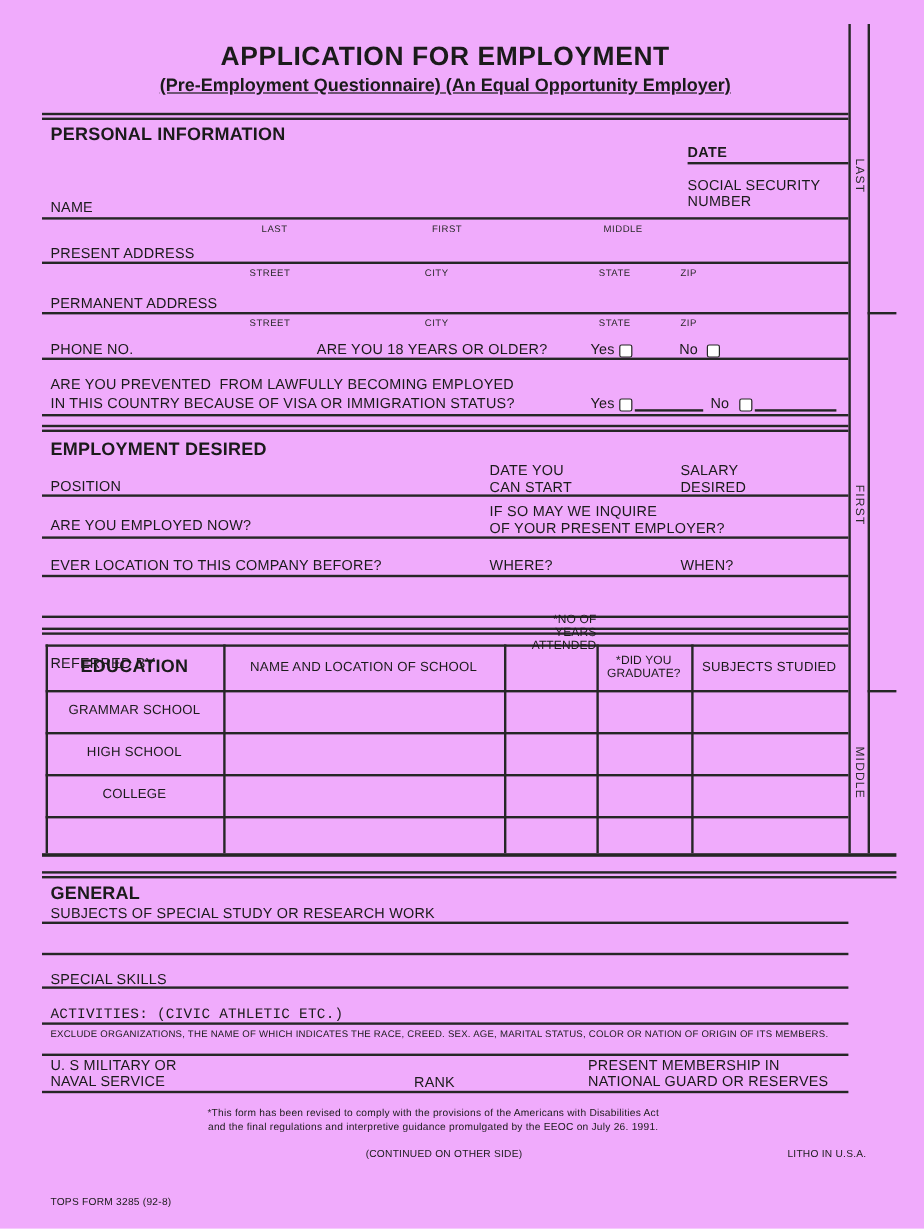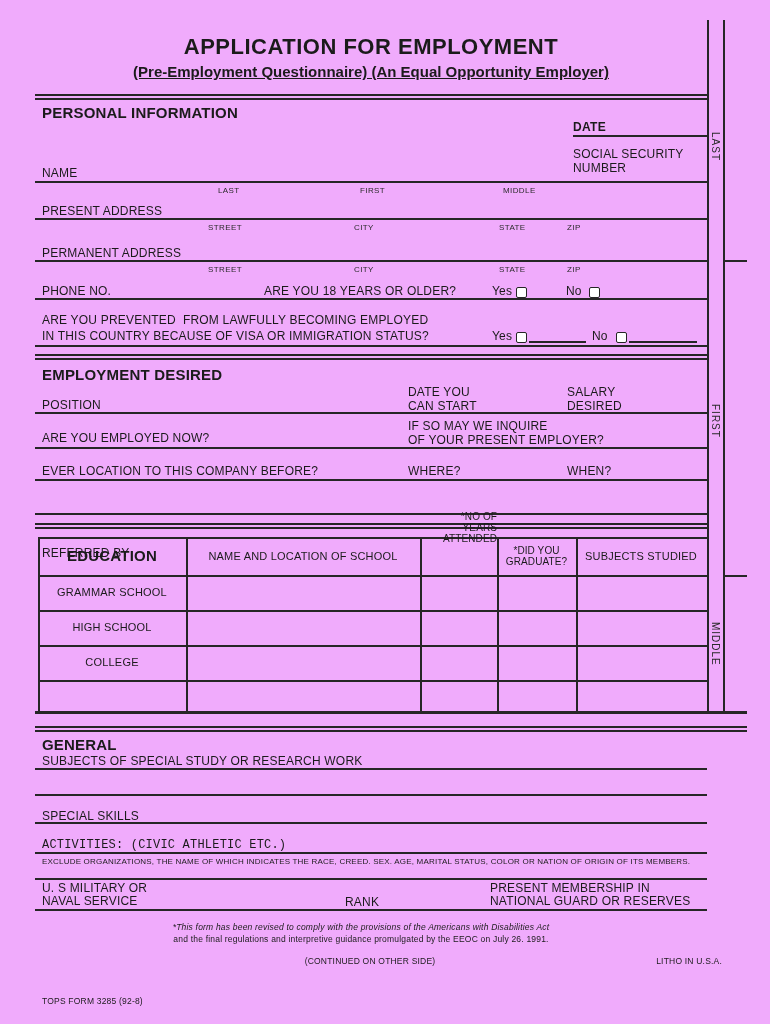--- a/index.html
+++ b/index.html
@@ -167,21 +167,21 @@
   <div class="abs tiny" style="left:42px;top:857px;width:665px;">EXCLUDE ORGANIZATIONS, THE NAME OF WHICH INDICATES THE RACE, CREED. SEX. AGE, MARITAL STATUS, COLOR OR NATION OF ORIGIN OF ITS MEMBERS.</div>
   <div class="hline" style="left:35px;width:672px;top:878px;"></div>
 
   <div class="abs lbl pre" style="left:42px;top:882px;line-height:13px;">U. S MILITARY OR
 NAVAL SERVICE</div>
   <div class="abs lbl" style="left:345px;top:895px;">RANK</div>
   <div class="abs lbl pre" style="left:490px;top:882px;line-height:13px;">PRESENT MEMBERSHIP IN
 NATIONAL GUARD OR RESERVES</div>
   <div class="hline" style="left:35px;width:672px;top:909px;"></div>
 
-  <div class="abs foot ctr" style="left:0;right:48px;top:922px;font-style:italic;">*This form has been revised to comply with the provisions of the Americans with Disabilities Act</div>
+  <div class="abs foot ctr" style="left:0;right:48px;top:922px;">*This form has been revised to comply with the provisions of the Americans with Disabilities Act</div>
   <div class="abs foot ctr" style="left:0;right:48px;top:934px;">and the final regulations and interpretive guidance promulgated by the EEOC on July 26. 1991.</div>
 
   <div class="abs foot" style="left:42px;top:956px;margin-top:40px;">TOPS FORM 3285 (92-8)</div>
   <div class="abs foot ctr" style="left:0;right:30px;top:956px;">(CONTINUED ON OTHER SIDE)</div>
   <div class="abs foot" style="right:48px;top:956px;">LITHO IN U.S.A.</div>
 
   <div class="vline" style="left:707px;top:20px;height:691px;"></div>
   <div class="vline" style="left:723px;top:20px;height:691px;"></div>
   <div class="rot" style="left:708px;width:15px;top:122px;height:50px;">LAST</div>
   <div class="rot" style="left:708px;width:15px;top:393px;height:55px;">FIRST</div>

